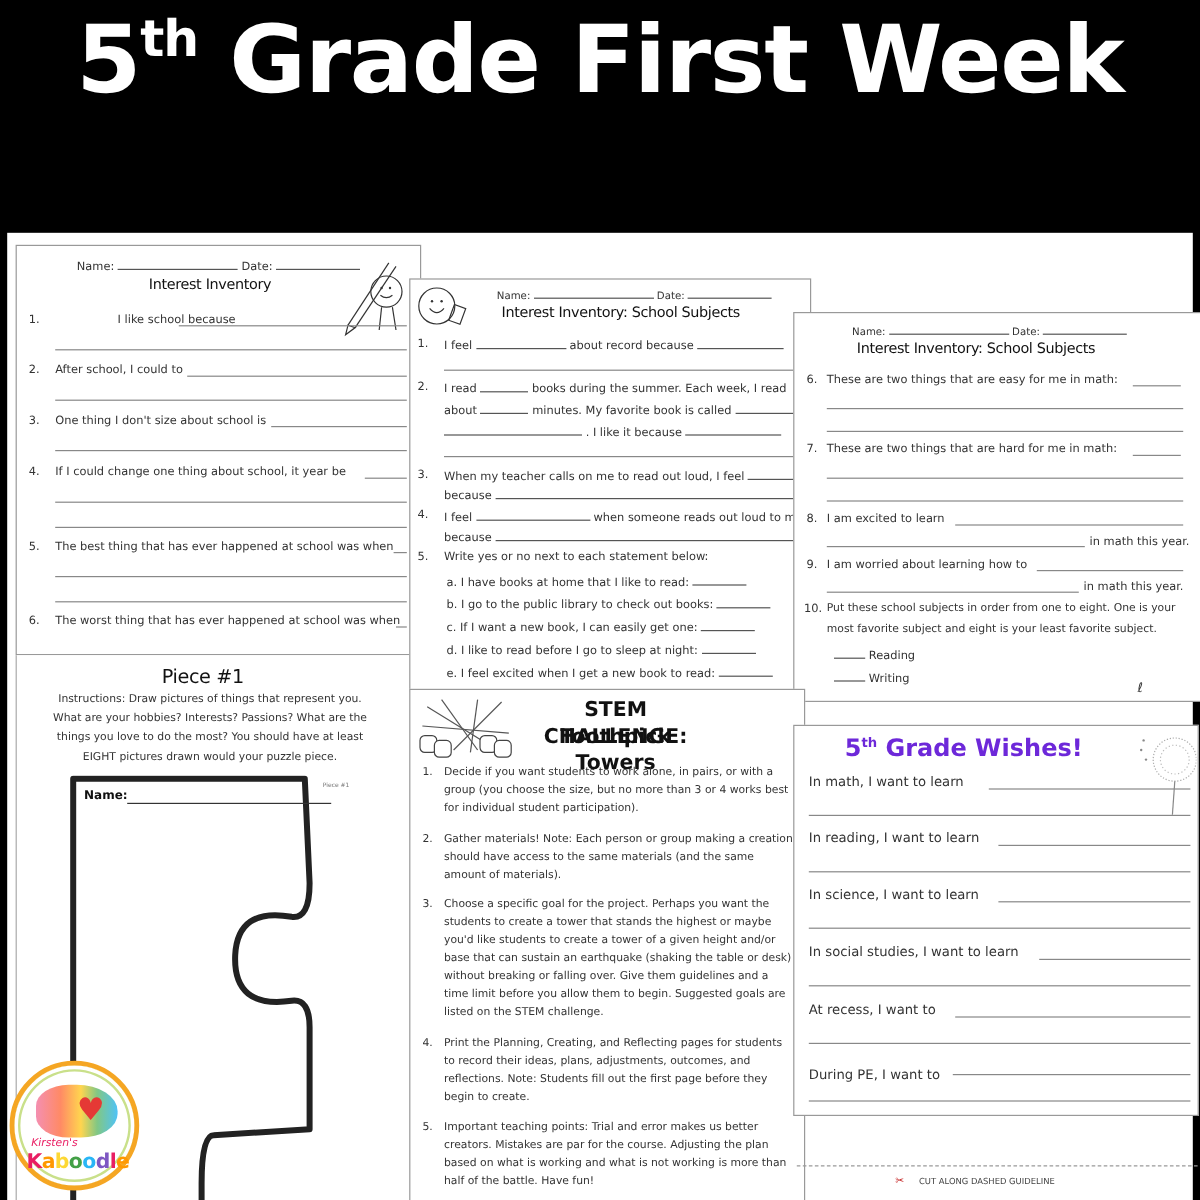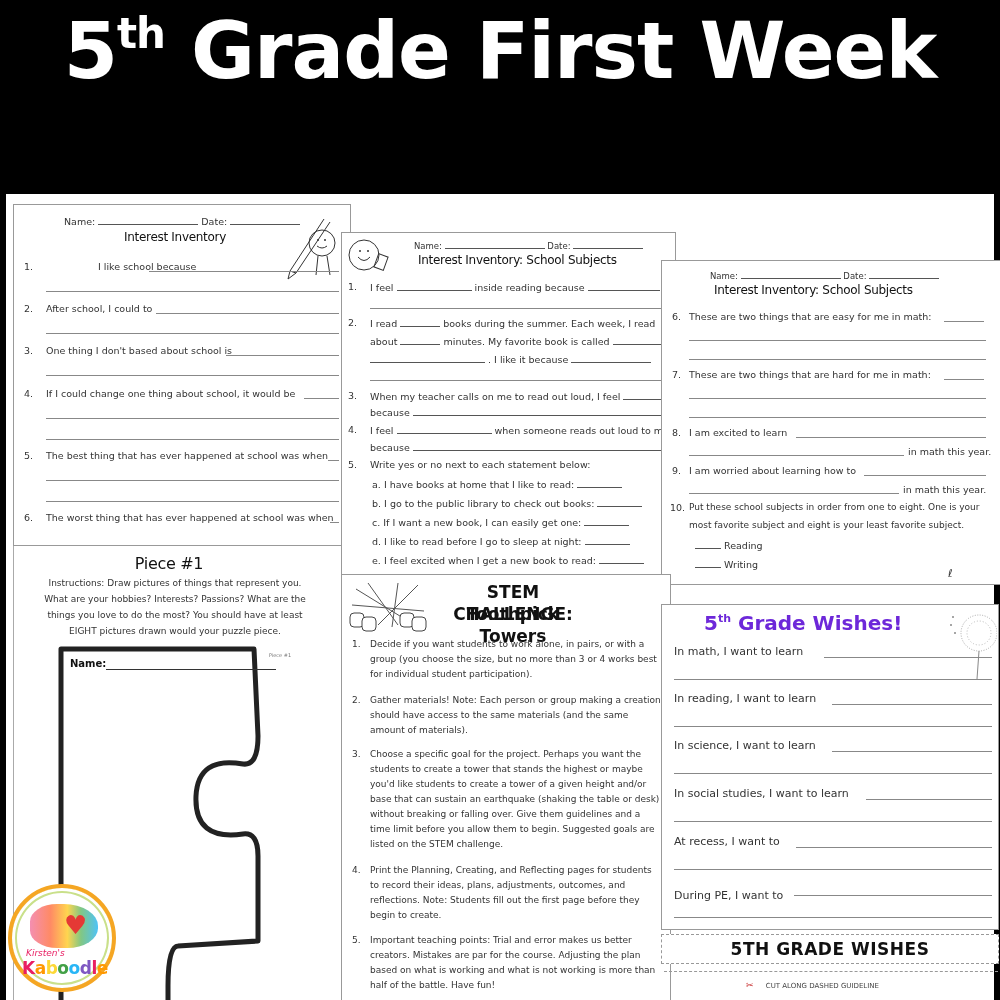--- a/index.html
+++ b/index.html
@@ -88,26 +88,26 @@
     <div class="abs txt" style="left:48px; top:56px;margin-left:36px;">I like school because</div>
     <div class="fullline" style="left:135px; top:66px; width:190px;"></div>
     <div class="fullline" style="left:32px; top:86px; width:293px;"></div>
 
     <div class="num" style="left:10px; top:98px;">2.</div>
     <div class="abs txt" style="left:32px; top:98px;">After school, I could to</div>
     <div class="fullline" style="left:142px; top:108px; width:183px;"></div>
     <div class="fullline" style="left:32px; top:128px; width:293px;"></div>
 
     <div class="num" style="left:10px; top:140px;">3.</div>
-    <div class="abs txt" style="left:32px; top:140px;">One thing I don't based about school is</div>
+    <div class="abs txt" style="left:32px; top:140px;">One thing I don't size about school is</div>
     <div class="fullline" style="left:212px; top:150px; width:113px;"></div>
     <div class="fullline" style="left:32px; top:170px; width:293px;"></div>
 
     <div class="num" style="left:10px; top:183px;">4.</div>
-    <div class="abs txt" style="left:32px; top:183px;">If I could change one thing about school, it would be</div>
+    <div class="abs txt" style="left:32px; top:183px;">If I could change one thing about school, it year be</div>
     <div class="fullline" style="left:290px; top:193px; width:35px;"></div>
     <div class="fullline" style="left:32px; top:213px; width:293px;"></div>
     <div class="fullline" style="left:32px; top:234px; width:293px;"></div>
 
     <div class="num" style="left:10px; top:245px;">5.</div>
     <div class="abs txt" style="left:32px; top:245px;">The best thing that has ever happened at school was when</div>
     <div class="fullline" style="left:314px; top:255px; width:11px;"></div>
     <div class="fullline" style="left:32px; top:275px; width:293px;"></div>
     <div class="fullline" style="left:32px; top:296px; width:293px;"></div>
 
@@ -153,21 +153,21 @@
       <span class="uline" style="width:100px;"></span>
       <span>Date:</span>
       <span class="uline" style="width:70px;"></span>
     </div>
     <div class="abs title-hand" style="left:76px; top:20px;">Interest Inventory: School Subjects</div>
 
     <div class="num" style="left:6px; top:48px;">1.</div>
     <div class="abs txt" style="left:28px; top:48px;">
       <span>I feel</span>
       <span class="uline" style="width:75px;"></span>
-      <span>inside reading because</span>
+      <span>about record because</span>
       <span class="uline" style="width:72px;"></span>
     </div>
     <div class="fullline" style="left:28px; top:75px; width:295px;"></div>
 
     <div class="num" style="left:6px; top:84px;">2.</div>
     <div class="abs txt" style="left:28px; top:84px;">
       <span>I read</span>
       <span class="uline" style="width:40px;"></span>
       <span>books during the summer.  Each week, I read</span>
     </div>
@@ -351,21 +351,18 @@
 
     <div class="abs wish-label" style="left:12px; top:230px;">At recess, I want to</div>
     <div class="fullline" style="left:134px; top:242px; width:196px;"></div>
     <div class="fullline" style="left:12px; top:264px; width:318px;"></div>
 
     <div class="abs wish-label" style="left:12px; top:284px;">During PE, I want to</div>
     <div class="fullline" style="left:132px; top:290px; width:198px;"></div>
     <div class="fullline" style="left:12px; top:312px; width:318px;"></div>
   </div>
 
-  <div class="page" id="p6b">
-    <div class="abs" style="left:0; width:336px; text-align:center; top:4px; font-weight:bold; font-size:17px; color:#111; letter-spacing:0.5px;">5TH GRADE WISHES</div>
-  </div>
   <div class="abs" style="left:658px; top:777px; width:334px; border-top:1px dashed #999;"></div>
   <div class="abs" style="left:740px; top:786px; font-size:7px; color:#444;">
     <span style="color:#c62828; font-size:9px;">✂</span>
     <span style="margin-left:10px;">CUT ALONG  DASHED GUIDELINE</span>
   </div>
 </div>
 
 </body></html>

